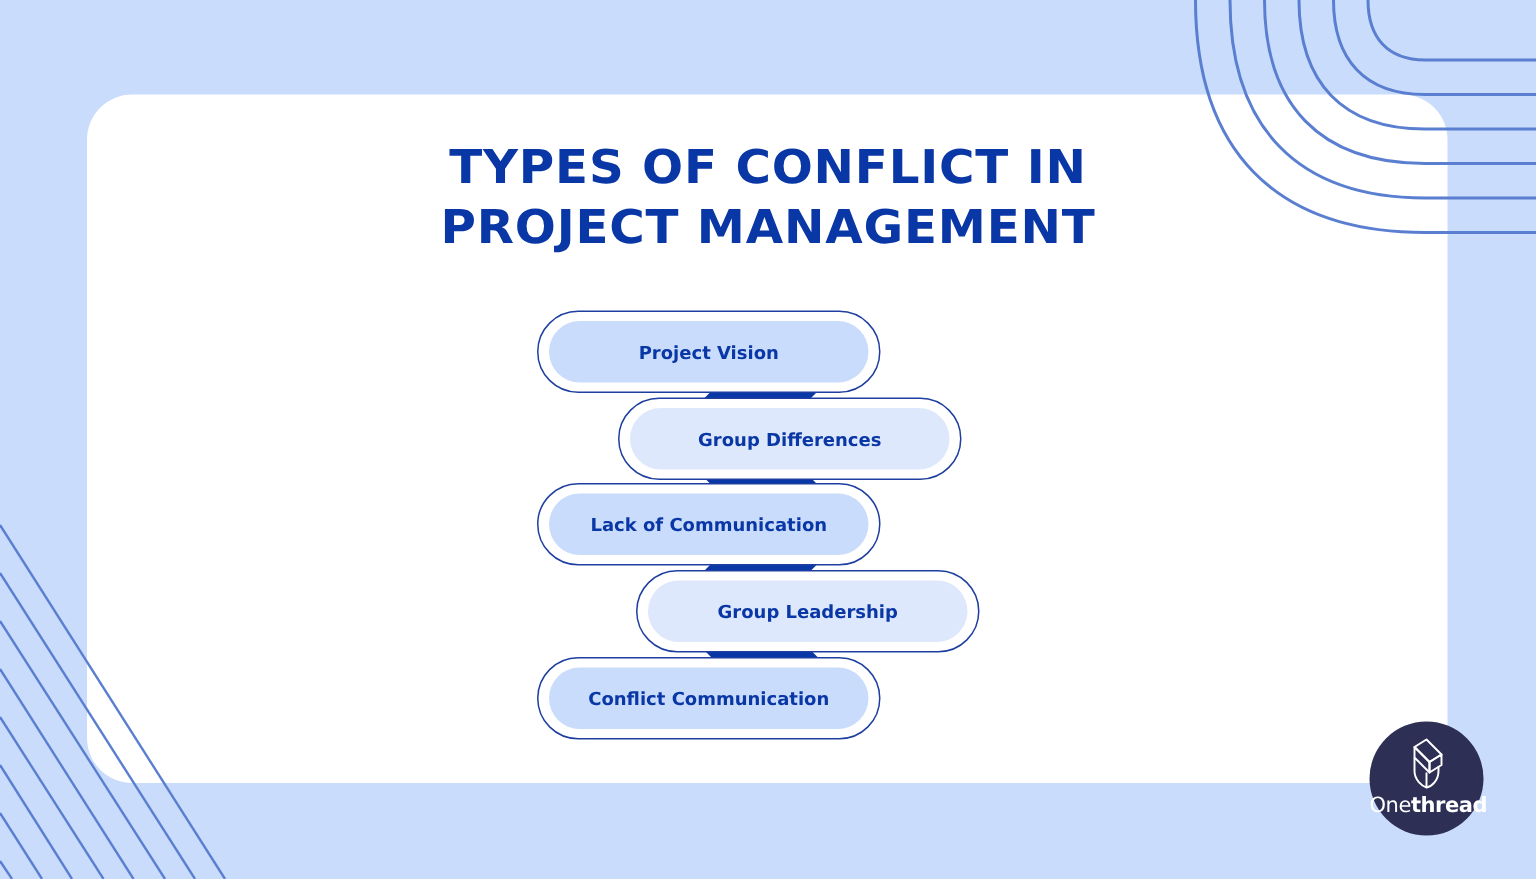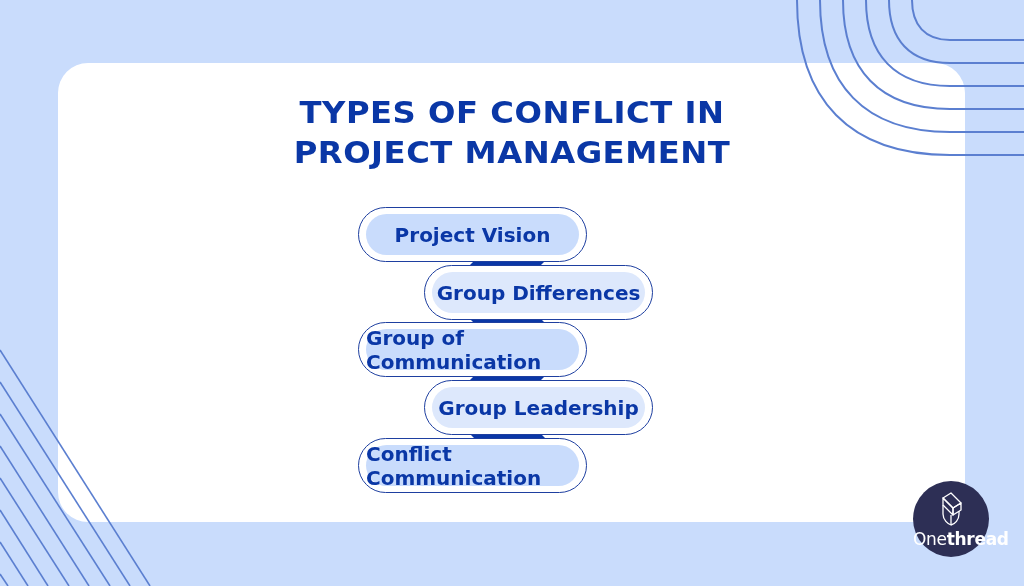--- a/index.html
+++ b/index.html
@@ -4,23 +4,23 @@
 <style>
   html, body { margin:0; padding:0; }
   body { width:1024px; height:586px; position:relative; overflow:hidden; background:#c9dcfc; font-family:"DejaVu Sans", sans-serif; }
   .card { position:absolute; left:58px; top:63px; width:907px; height:459px; background:#ffffff; border-radius:30px; }
   .deco { position:absolute; left:0; top:0; width:1024px; height:586px; }
   .title { position:absolute; left:0; top:92px; width:1024px; text-align:center; color:#0a37a6; font-family:"DejaVu Sans", sans-serif; font-weight:bold; font-size:31px; line-height:40px; letter-spacing:0.5px; transform:scaleX(1.04); }
   .flow { position:absolute; left:0; top:0; width:1024px; height:586px; }
   .pill { position:absolute; width:229px; height:55px; border:1.5px solid #1e3fa0; border-radius:28px; background:#ffffff; box-sizing:border-box; }
   .pill .inner { position:absolute; left:7px; top:6px; right:7px; bottom:6px; border-radius:22px; background:#c9dcfc; display:flex; align-items:center; justify-content:center; }
   .pill.alt .inner { background:#dde8fc; }
-  .pill .label { color:#0a37a6; font-weight:bold; font-size:20px; font-family:"DejaVu Sans", sans-serif; }
+  .pill .label { color:#0a37a6; font-weight:bold; font-size:12px; font-family:"DejaVu Sans", sans-serif; }
   .logo { position:absolute; left:913px; top:481px; width:76px; height:76px; border-radius:50%; background:#2d2f55; }
-  .logo .txt { position:absolute; left:0; width:76px; top:48px; text-align:center; color:#ffffff; font-size:17px; font-family:"DejaVu Sans", sans-serif; letter-spacing:-0.3px; }
+  .logo .txt { position:absolute; left:0; width:76px; top:48px; text-align:center; color:#ffffff; font-size:14px; font-family:"DejaVu Sans", sans-serif; letter-spacing:-0.3px; }
   .logo .txt b { font-weight:bold; }
 </style>
 </head>
 <body>
 
 <div class="card"></div>
 
 <svg class="deco" viewBox="0 0 1024 586">
   <g fill="none" stroke="#5b7fd0" stroke-width="2">
     <path d="M912 0 C912 25 925 40 950 40 L1024 40"></path>
@@ -54,28 +54,28 @@
     <polygon points="478,372 549,372 535,386 464,386"></polygon>
     <polygon points="466,430 537,430 551,444 480,444"></polygon>
   </g>
 </svg>
 
 <div class="pill" style="left:358px; top:207px;">
   <div class="inner">
       <span class="label">Project Vision</span>
     </div>
 </div>
-<div class="pill alt" style="left:424px; top:265px;">
+<div class="pill alt" style="left:412px; top:265px;">
   <div class="inner">
       <span class="label">Group Differences</span>
     </div>
 </div>
 <div class="pill" style="left:358px; top:322px;">
   <div class="inner">
-      <span class="label">Group of Communication</span>
+      <span class="label">Lack of Communication</span>
     </div>
 </div>
 <div class="pill alt" style="left:424px; top:380px;">
   <div class="inner">
       <span class="label">Group Leadership</span>
     </div>
 </div>
 <div class="pill" style="left:358px; top:438px;">
   <div class="inner">
       <span class="label">Conflict Communication</span>

